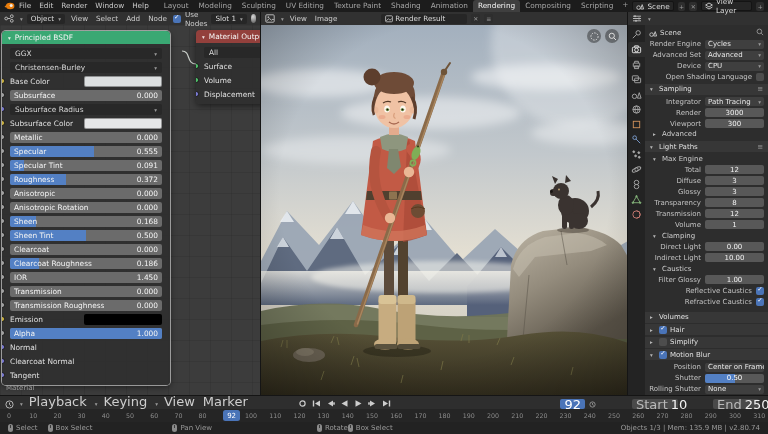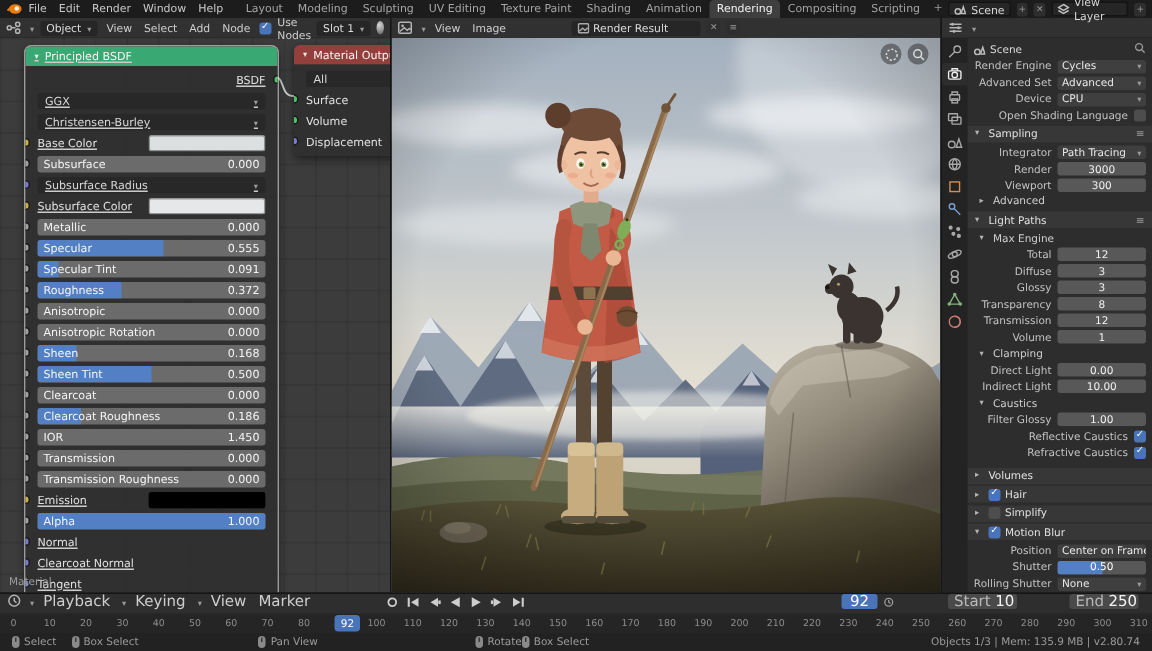--- a/index.html
+++ b/index.html
@@ -25,21 +25,21 @@
 .hfield{background:#262626;border-radius:2px;height:10px;display:flex;align-items:center;padding:0 4px;gap:2px;color:#dcdcdc;white-space:nowrap;}
 .hmenu{padding:0 2px;}
 .cb{width:8px;height:8px;background:#4d4d4d;border-radius:2px;position:relative;flex:none;}
 .cb.on{background:#4a74b8;}
 .cb.on::after{content:"✓";position:absolute;left:1.2px;top:-1.5px;font-size:6.5px;color:#fff;}
 .sphere{width:9px;height:9px;border-radius:50%;background:radial-gradient(circle at 35% 30%,#d6d6d6,#5a5a5a);}
 .hicon svg{display:block;}
 
 #shader{position:absolute;left:0;top:25px;width:260px;height:370px;background:#3c3c3c;overflow:hidden;background-image:linear-gradient(rgba(0,0,0,.08) 1px,transparent 1px),linear-gradient(90deg,rgba(0,0,0,.08) 1px,transparent 1px);background-size:21px 21px;}
 .node{position:absolute;border-radius:4px;overflow:hidden;font-size:7.4px;box-shadow:0 2px 6px rgba(0,0,0,.5);}
-#bsdf-node{left:17px;top:6px;width:168px;box-shadow:0 0 0 1px rgba(245,245,245,.55),0 2px 6px rgba(0,0,0,.5);text-decoration:underline;}
+#bsdf-node{left:2px;top:6px;width:168px;box-shadow:0 0 0 1px rgba(245,245,245,.55),0 2px 6px rgba(0,0,0,.5);}
 #out-node{left:196px;top:5px;width:80px;}
 .nhead{height:13px;display:flex;align-items:center;gap:4px;padding:0 6px;color:#f5f5f5;white-space:nowrap;}
 .nhead .na{font-size:5.5px;color:rgba(255,255,255,.85);}
 .nbody{background:rgba(47,47,47,.97);padding:2px 0 3px;}
 .nrow{height:14px;display:flex;align-items:center;padding:0 8px;position:relative;}
 .nrow.out{justify-content:flex-end;}
 .nlab{color:#e0e0e0;white-space:nowrap;}
 .sock{position:absolute;width:5.5px;height:5.5px;border-radius:50%;border:1px solid #191919;top:4.2px;}
 .sock.l{left:-2.7px;}.sock.r{right:-2.7px;}
 .sock.f{background:#a0a0a0;}.sock.c{background:#c9b040;}.sock.v{background:#7a7ad1;}.sock.sh{background:#4fc06a;}
@@ -74,21 +74,21 @@
 .pslider .fill{position:absolute;left:0;top:0;bottom:0;background:#5380c4;}
 .pslider i{position:relative;display:block;text-align:center;line-height:9px;color:#fff;}
 .psec{height:11px;background:#373737;margin:1.5px -4px;display:flex;align-items:center;gap:3px;padding:0 5px;color:#e0e0e0;}
 .psub{height:10.4px;display:flex;align-items:center;gap:3px;color:#cfcfcf;padding-left:4px;margin-bottom:0.6px;}
 .arr{font-size:5.5px;color:#b5b5b5;width:6px;flex:none;}
 .mico{margin-left:auto;color:#9a9a9a;font-size:7px;}
 .dim{opacity:.45;}
 .gap{height:3px;}
 
 #timeline{position:absolute;left:0;top:395px;width:768px;height:26px;border-top:1px solid #151515;background:#2e2e2e;z-index:4;}
-#tl-head{height:13px;display:flex;align-items:flex-start;gap:4px;padding:0 5px;font-size:10px;color:#cecece;}
+#tl-head{height:13px;display:flex;align-items:flex-end;gap:4px;padding:0 5px;font-size:13px;color:#cecece;}
 #pb-cluster{display:flex;align-items:center;gap:1px;margin-left:42px;}
 .pbtn{width:13px;height:11px;display:flex;align-items:center;justify-content:center;border-radius:2px;}
 .pbtn svg{display:block;fill:#cdcdcd;}
 #tl-right{margin-left:auto;display:flex;align-items:center;gap:3px;padding-right:4px;}
 .framefld{min-width:24px;height:10px;background:#4a74b8;border-radius:2px;color:#fff;display:flex;align-items:center;justify-content:center;padding:0 4px;}
 .sefld{width:46px;height:10px;background:#4a4a4a;border-radius:2px;display:flex;align-items:center;padding:0 4px;gap:3px;margin-left:32px;}
 .sefld i{color:#b9b9b9;}.sefld u{margin-left:auto;color:#f2f2f2;}
 #ruler{position:absolute;top:13px;left:0;width:768px;height:13px;background:#252525;overflow:hidden;}
 .tick{position:absolute;top:2.5px;transform:translateX(-50%);font-size:6.3px;color:#8c8c8c;}
 #playhead{position:absolute;top:1px;height:11px;min-width:17px;background:#4a74b8;border-radius:2.5px;color:#fff;font-size:7px;display:flex;align-items:center;justify-content:center;padding:0 3px;z-index:2;}
@@ -222,24 +222,20 @@
     <svg id="wires" width="260" height="370">
         <path d="M182,26 C191,26 186,39 196,39" stroke="#c9cec9" stroke-width="1.2" fill="none"></path>
       </svg>
 
     <div class="node" id="bsdf-node">
       <div class="nhead" style="background:#3aa873">
           <span class="na">▾</span>
           <span>Principled BSDF</span>
         </div>
       <div class="nbody">
-        <div class="nrow out">
-            <span class="nlab">BSDF</span>
-            <span class="sock r sh"></span>
-          </div>
         <div class="nrow">
             <div class="ndrop">
               <span>GGX</span>
               <b class="chev"></b>
             </div>
           </div>
         <div class="nrow">
             <div class="ndrop">
               <span>Christensen-Burley</span>
               <b class="chev"></b>

